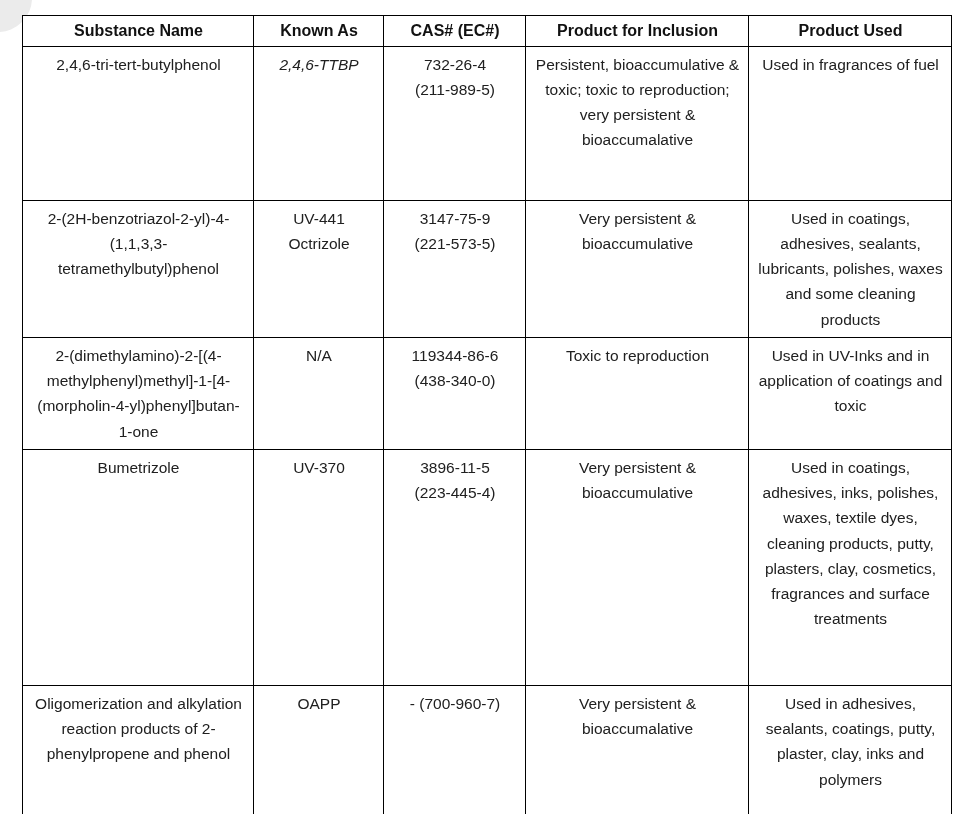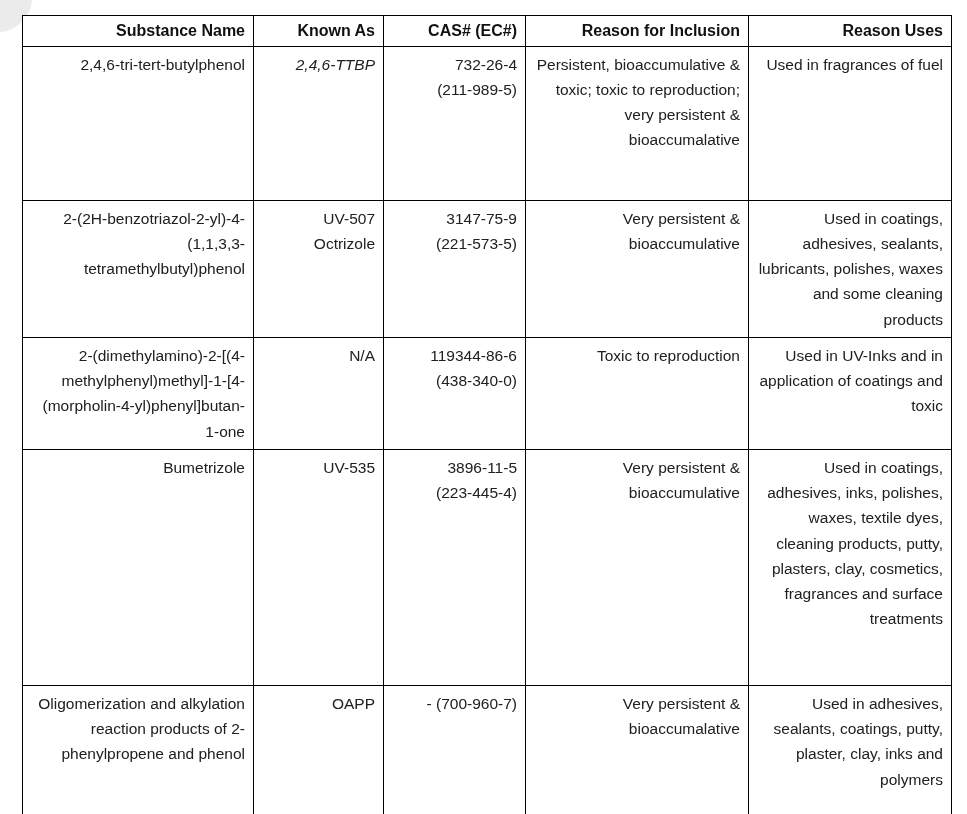--- a/index.html
+++ b/index.html
@@ -41,21 +41,21 @@
     border-collapse: collapse;
     table-layout: fixed;
     width: 929px;
     background: #ffffff;
   }
 
   table.substance-table td,
   table.substance-table th {
     border: 1px solid #000000;
     vertical-align: top;
-    text-align: right;
+    text-align: center;
     padding: 5px 8px 5px 9px;
     font-size: 15.5px;
     line-height: 1.63;
     font-weight: normal;
     color: #202020;
   }
 
   table.substance-table thead th {
     font-weight: bold;
     font-size: 16px;
@@ -96,53 +96,53 @@
       <col class="c-known">
       <col class="c-cas">
       <col class="c-reason">
       <col class="c-uses">
     </colgroup>
     <thead>
       <tr class="r-head">
         <th>Substance Name</th>
         <th>Known As</th>
         <th>CAS# (EC#)</th>
-        <th>Reason for Inclusion</th>
-        <th>Reason Uses</th>
+        <th>Product for Inclusion</th>
+        <th>Product Used</th>
       </tr>
     </thead>
     <tbody>
       <tr class="r-0">
         <td class="cell-text">2,4,6-tri-tert-butylphenol</td>
         <td class="cell-text cell-italic">2,4,6-TTBP</td>
         <td class="cell-text">732-26-4
 (211-989-5)</td>
         <td class="cell-text">Persistent, bioaccumulative &amp; toxic; toxic to reproduction; very persistent &amp; bioaccumalative</td>
         <td class="cell-text">Used in fragrances of fuel</td>
       </tr>
       <tr class="r-1">
         <td class="cell-text">2-(2H-benzotriazol-2-yl)-4-(1,1,3,3-tetramethylbutyl)phenol</td>
-        <td class="cell-text">UV-507
+        <td class="cell-text">UV-441
 Octrizole</td>
         <td class="cell-text">3147-75-9
 (221-573-5)</td>
         <td class="cell-text">Very persistent &amp; bioaccumulative</td>
         <td class="cell-text">Used in coatings, adhesives, sealants, lubricants, polishes, waxes and some cleaning products</td>
       </tr>
       <tr class="r-2">
         <td class="cell-text">2-(dimethylamino)-2-[(4-methylphenyl)methyl]-1-[4-(morpholin-4-yl)phenyl]butan-1-one</td>
         <td class="cell-text">N/A</td>
         <td class="cell-text">119344-86-6
 (438-340-0)</td>
         <td class="cell-text">Toxic to reproduction</td>
         <td class="cell-text">Used in UV-Inks and in application of coatings and toxic</td>
       </tr>
       <tr class="r-3">
         <td class="cell-text">Bumetrizole</td>
-        <td class="cell-text">UV-535</td>
+        <td class="cell-text">UV-370</td>
         <td class="cell-text">3896-11-5
 (223-445-4)</td>
         <td class="cell-text">Very persistent &amp; bioaccumulative</td>
         <td class="cell-text">Used in coatings, adhesives, inks, polishes, waxes, textile dyes, cleaning products, putty, plasters, clay, cosmetics, fragrances and surface treatments</td>
       </tr>
       <tr class="r-4">
         <td class="cell-text">Oligomerization and alkylation reaction products of 2-phenylpropene and phenol</td>
         <td class="cell-text">OAPP</td>
         <td class="cell-text">- (700-960-7)</td>
         <td class="cell-text">Very persistent &amp; bioaccumalative</td>

